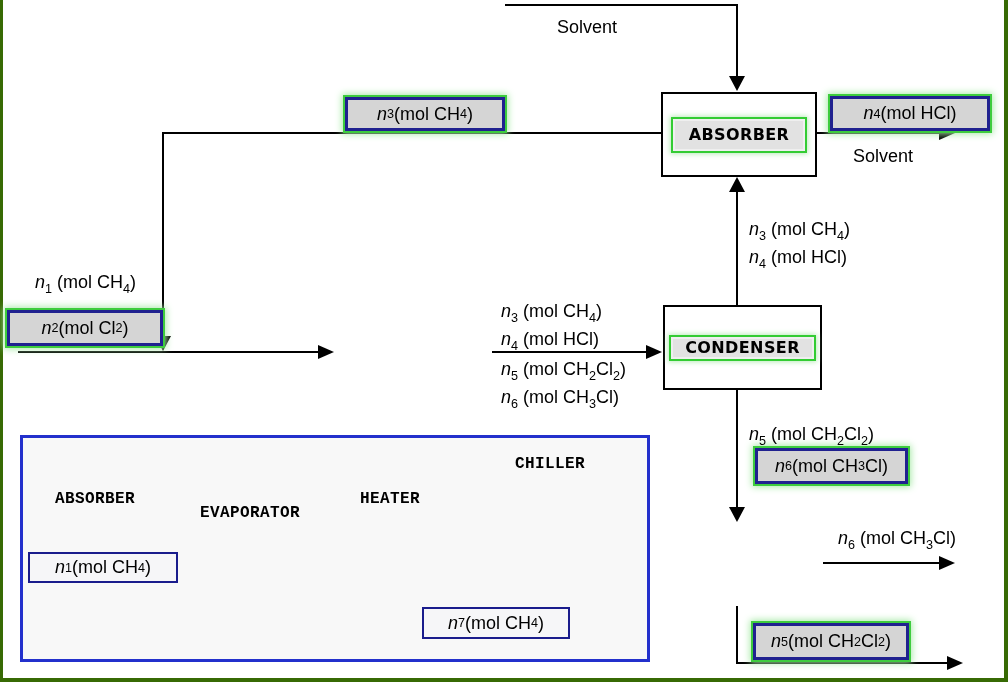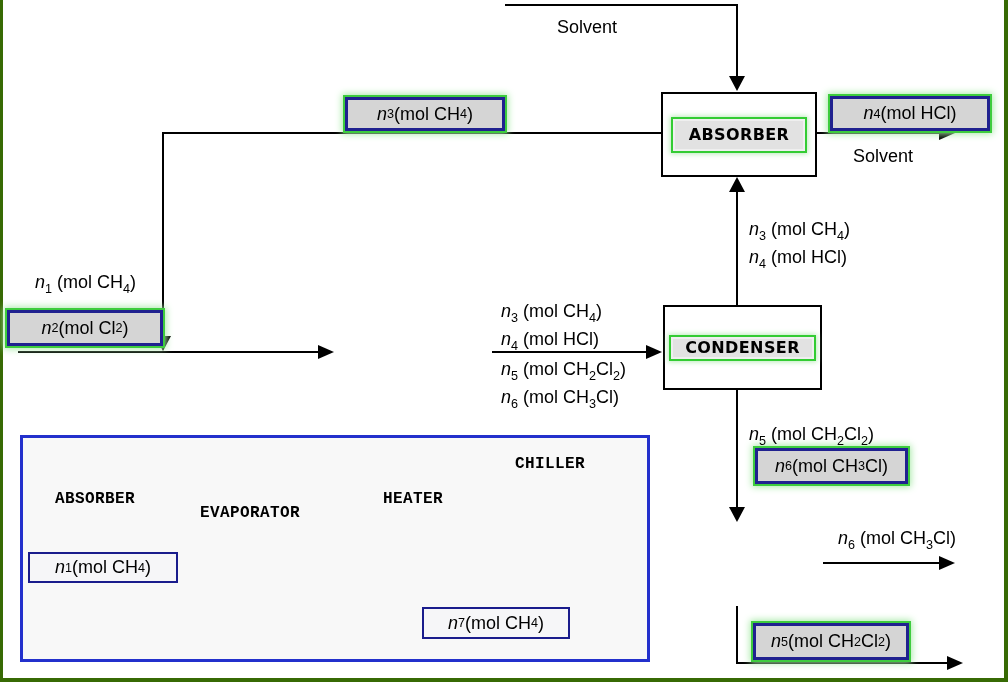--- a/index.html
+++ b/index.html
@@ -109,18 +109,18 @@
   </div>
 
   <div class="slabel" style="left:749px;top:424px"><i>n</i><sub>5</sub> (mol CH<sub>2</sub>Cl<sub>2</sub>)</div>
   <div class="slabel" style="left:838px;top:528px"><i>n</i><sub>6</sub> (mol CH<sub>3</sub>Cl)</div>
 
   <div id="tray"></div>
 
   <div class="unit-word" style="left:515px;top:455px">CHILLER</div>
   <div class="unit-word" style="left:55px;top:490px">ABSORBER</div>
   <div class="unit-word" style="left:200px;top:504px">EVAPORATOR</div>
-  <div class="unit-word" style="left:383px;top:490px">HEATER</div>
+  <div class="unit-word" style="left:360px;top:490px">HEATER</div>
 
   <div class="chip tray" style="left:28px;top:552px;width:150px;height:31px"><i>n</i><sub>1</sub> (mol CH<sub>4</sub>)</div>
   <div class="chip tray" style="left:422px;top:607px;width:148px;height:32px"><i>n</i><sub>7</sub> (mol CH<sub>4</sub>)</div>
 
 </div>
 
 </body></html>

